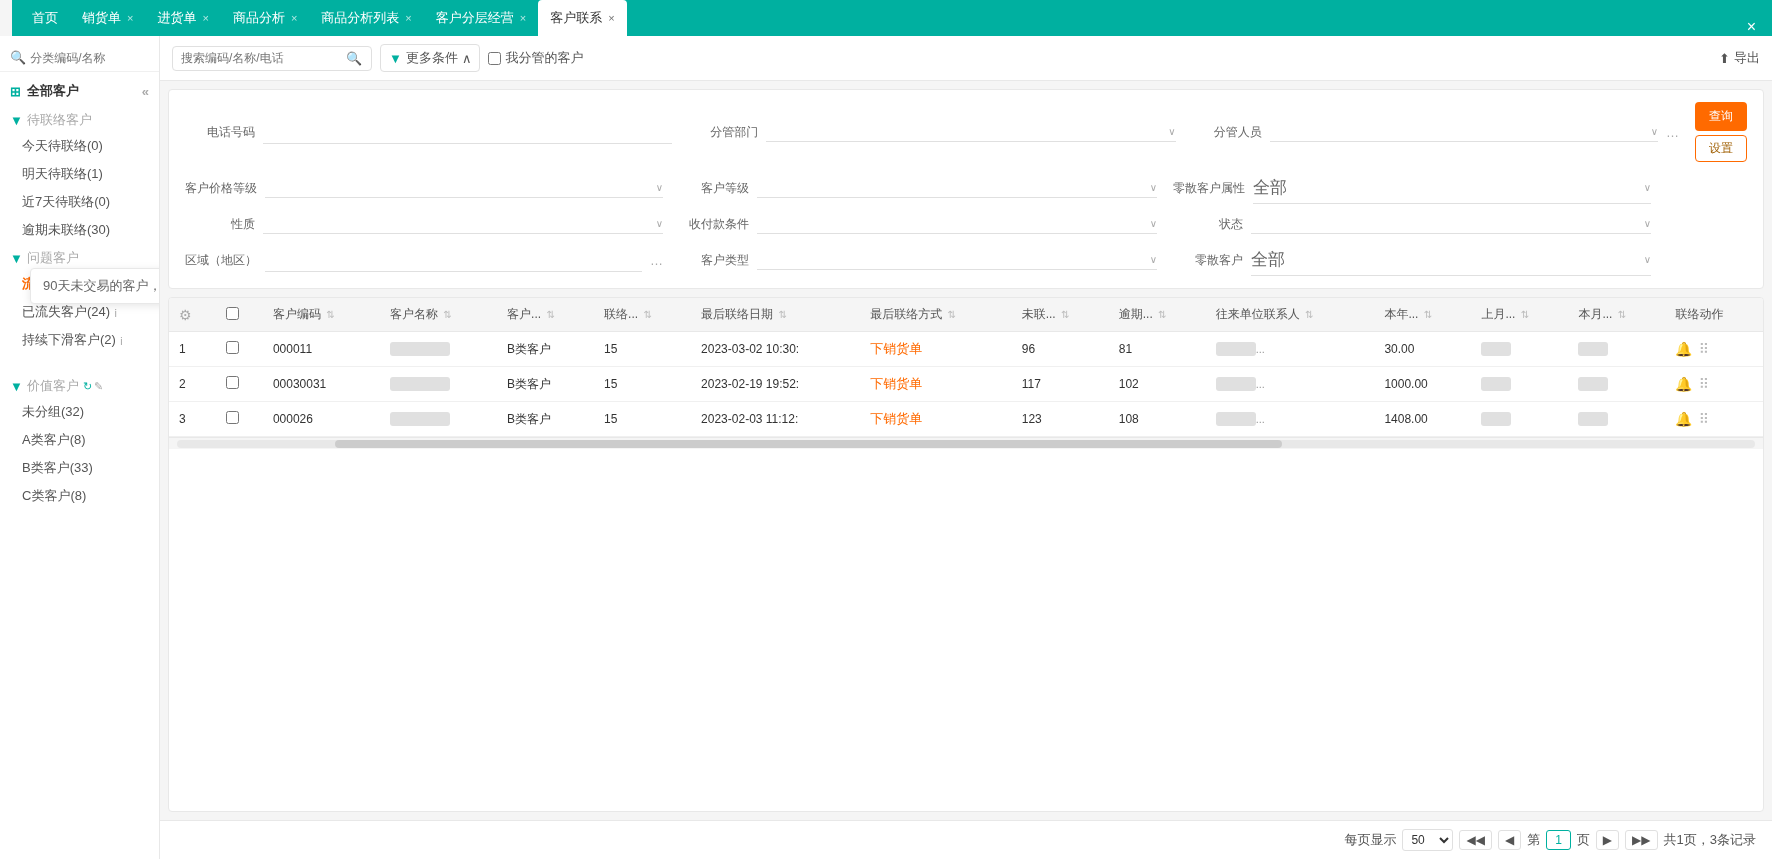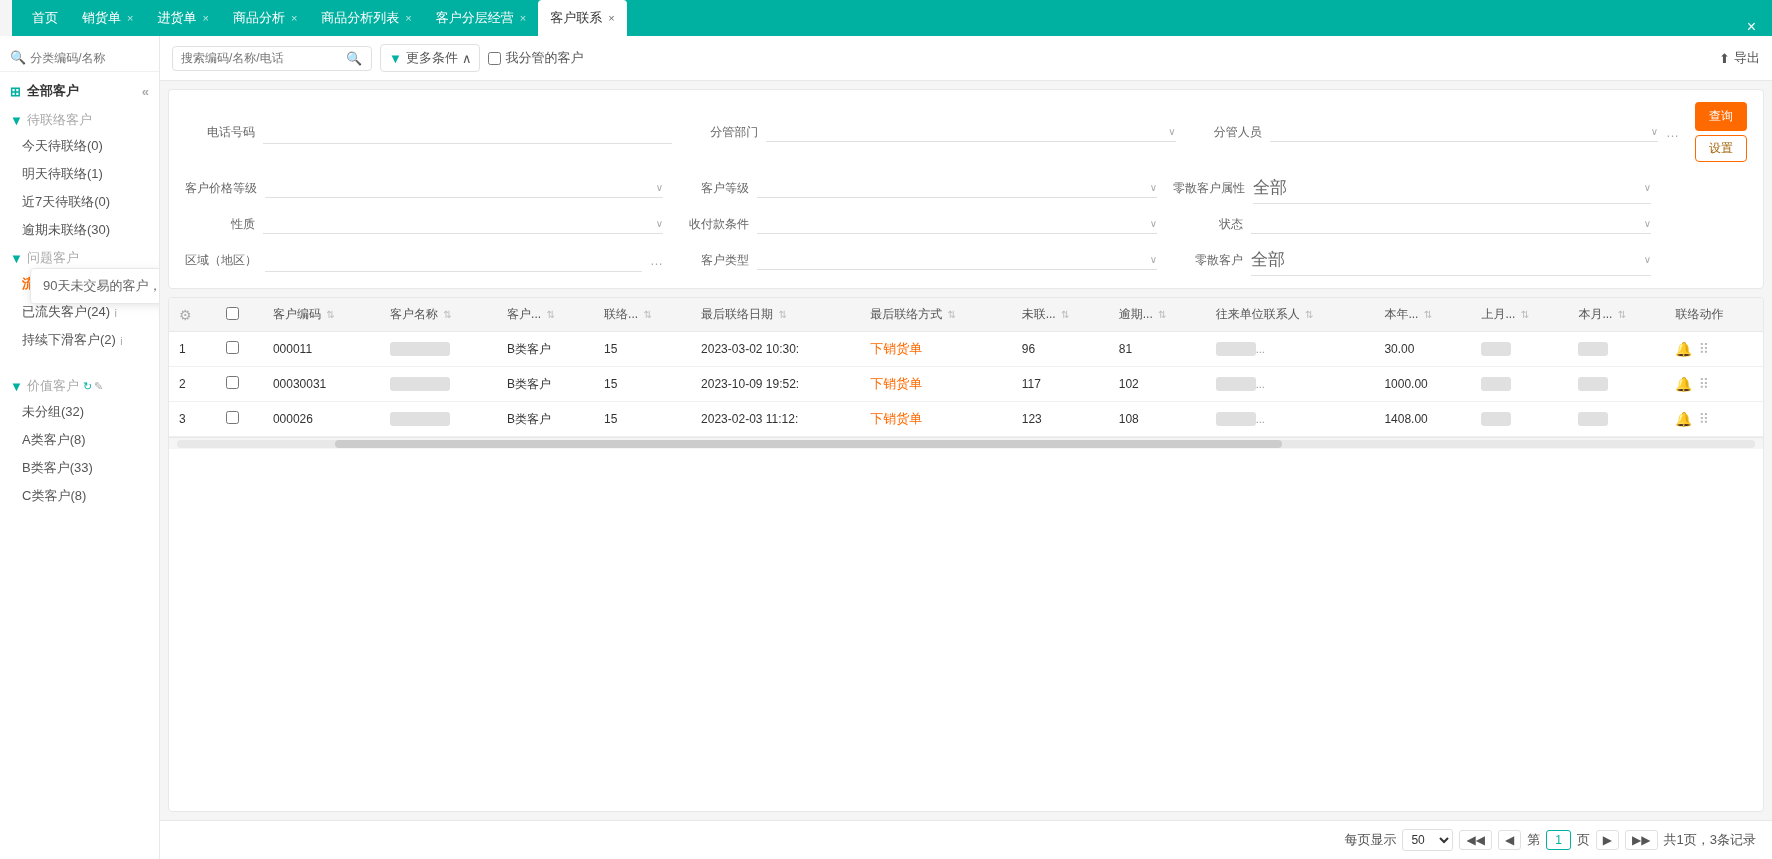--- a/index.html
+++ b/index.html
@@ -453,21 +453,21 @@
         </div>
       </td>
     </tr>
             <tr>
       <td>2</td>
       <td><input type="checkbox" style=""></td>
       <td>00030031</td>
       <td><span class="td-blur"></span></td>
       <td>B类客户</td>
       <td>15</td>
-      <td>2023-10-09 19:52:</td>
+      <td>2023-02-19 19:52:</td>
       <td><a class="td-link">下销货单</a></td>
       <td>117</td>
       <td>102</td>
       <td><span class="td-blur" style="min-width:40px;"></span><span style="color:#999;font-size:11px;">...</span></td>
       <td>1000.00</td>
       <td><span class="td-blur" style="min-width:30px;"></span></td>
       <td><span class="td-blur" style="min-width:30px;"></span></td>
       <td>
         <div class="td-action">
           <span class="action-icon" title="联络">🔔</span>

